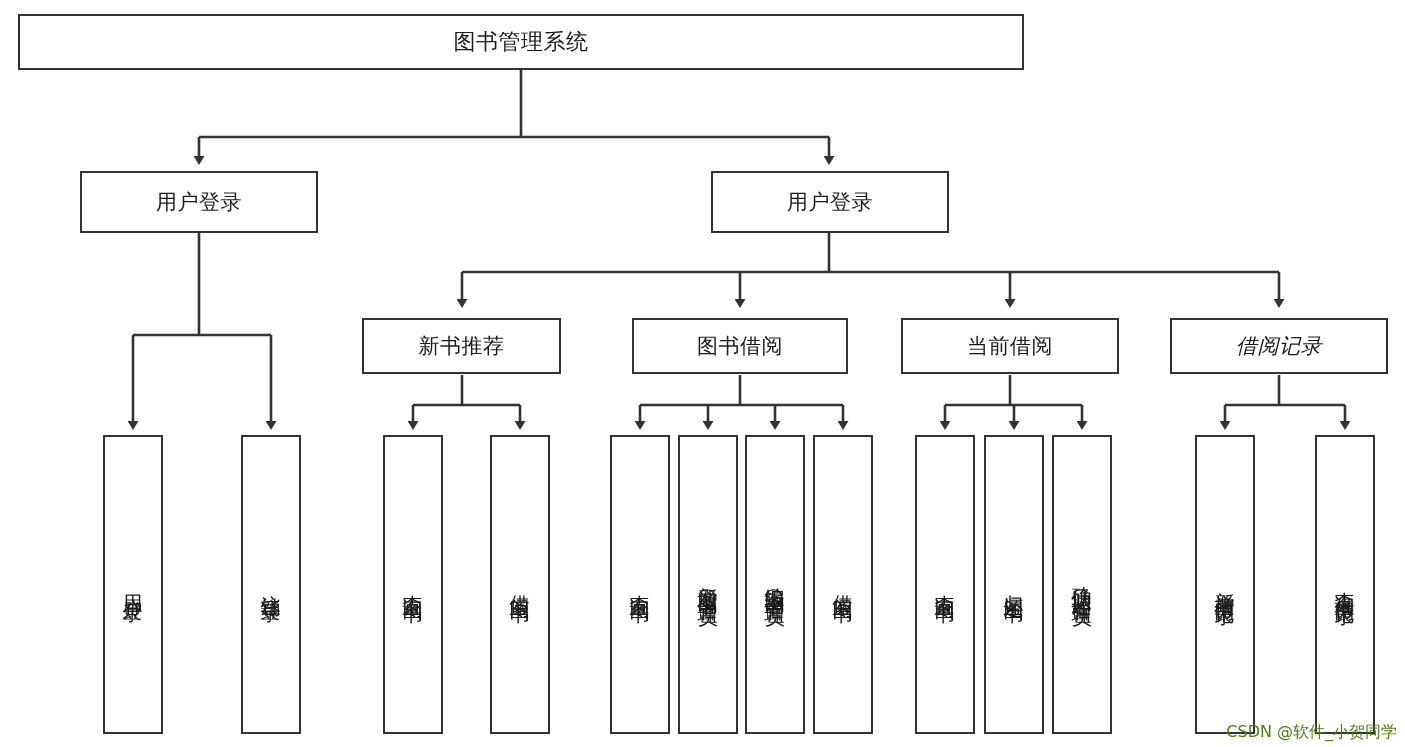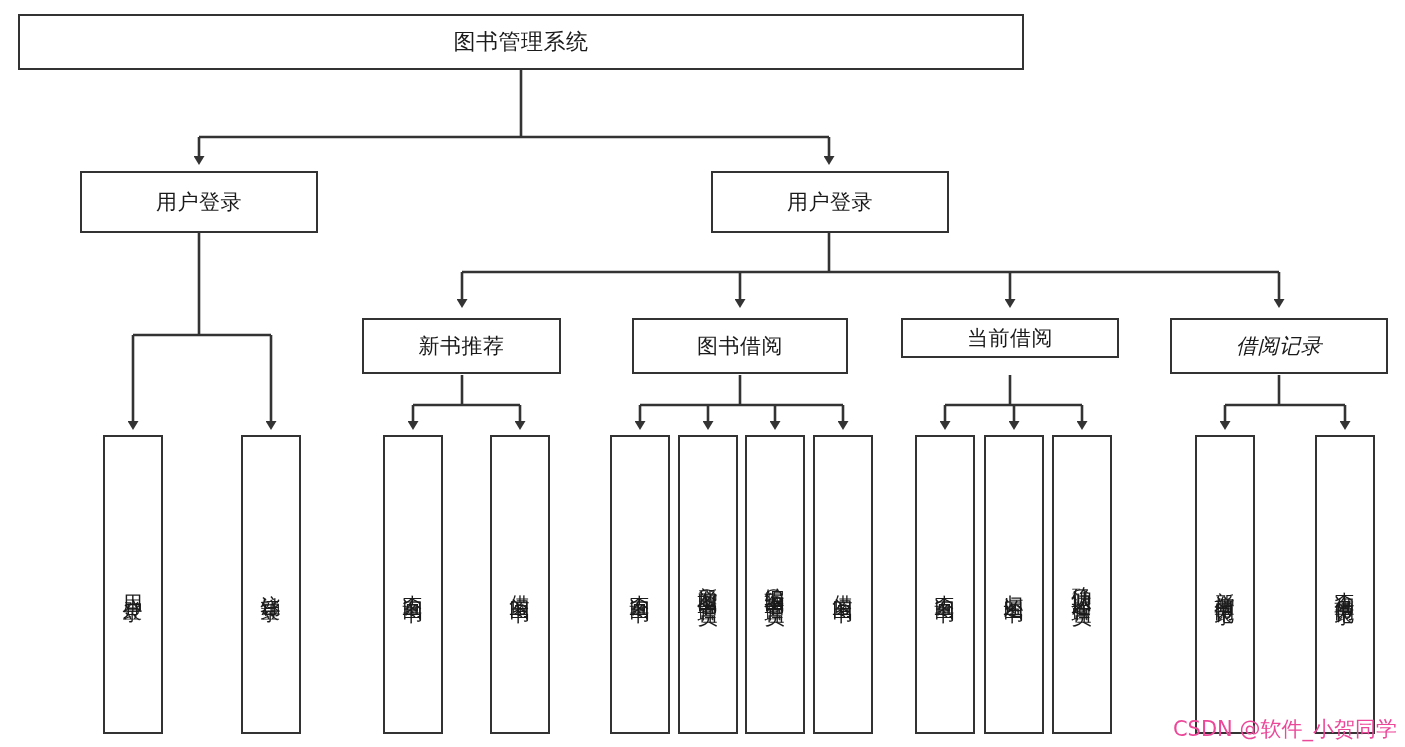--- a/index.html
+++ b/index.html
@@ -61,22 +61,22 @@
     font-size: 20px;
     line-height: 1.0;
     letter-spacing: 3px;
     white-space: nowrap;
     max-height: 100%;
   }
   .watermark {
     position: absolute;
     right: 8px;
     bottom: 4px;
-    font-size: 21px;
-    color: #ec4899;
+    font-size: 16px;
+    color: #4d7c0f;
     white-space: nowrap;
     z-index: 5;
     font-family: "DejaVu Sans", "Liberation Sans", sans-serif;
   }
 </style>
 </head>
 <body>
 
 <div id="canvas">
 
@@ -144,21 +144,21 @@
   </div>
 
   <div class="node horiz" style="left:362px; top:318px; width:199px; height:56px;font-family:Liberation Serif, serif;">
     <span class="label">新书推荐</span>
   </div>
 
   <div class="node horiz" style="left:632px; top:318px; width:216px; height:56px;">
     <span class="label">图书借阅</span>
   </div>
 
-  <div class="node horiz" style="left:901px; top:318px; width:218px; height:40px;">
+  <div class="node horiz" style="left:901px; top:318px; width:218px; height:56px;">
     <span class="label">当前借阅</span>
   </div>
 
   <div class="node horiz" style="left:1170px; top:318px; width:218px; height:56px;font-style:italic;">
     <span class="label">借阅记录</span>
   </div>
 
   <div class="node vert" style="left:103px; top:435px; width:60px; height:299px;">
     <span class="label">用户登录</span>
   </div>

